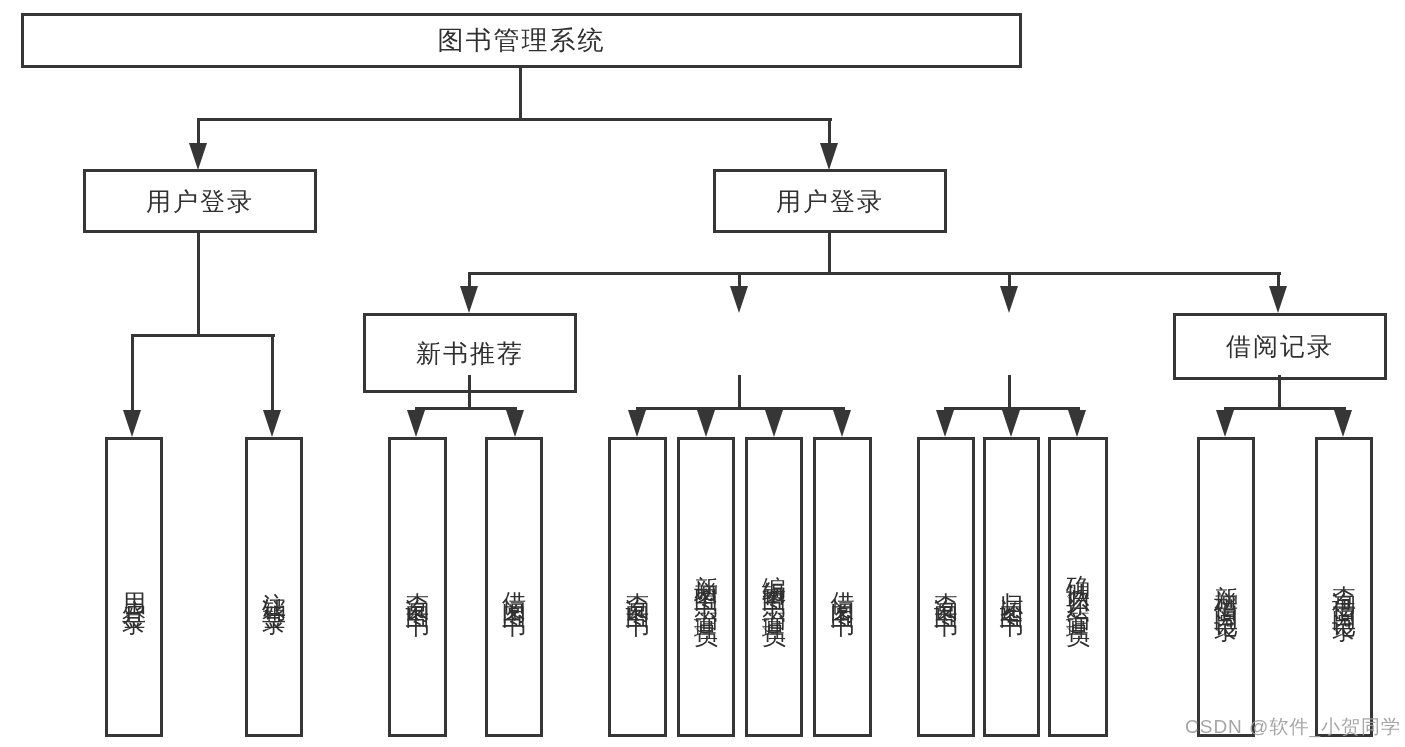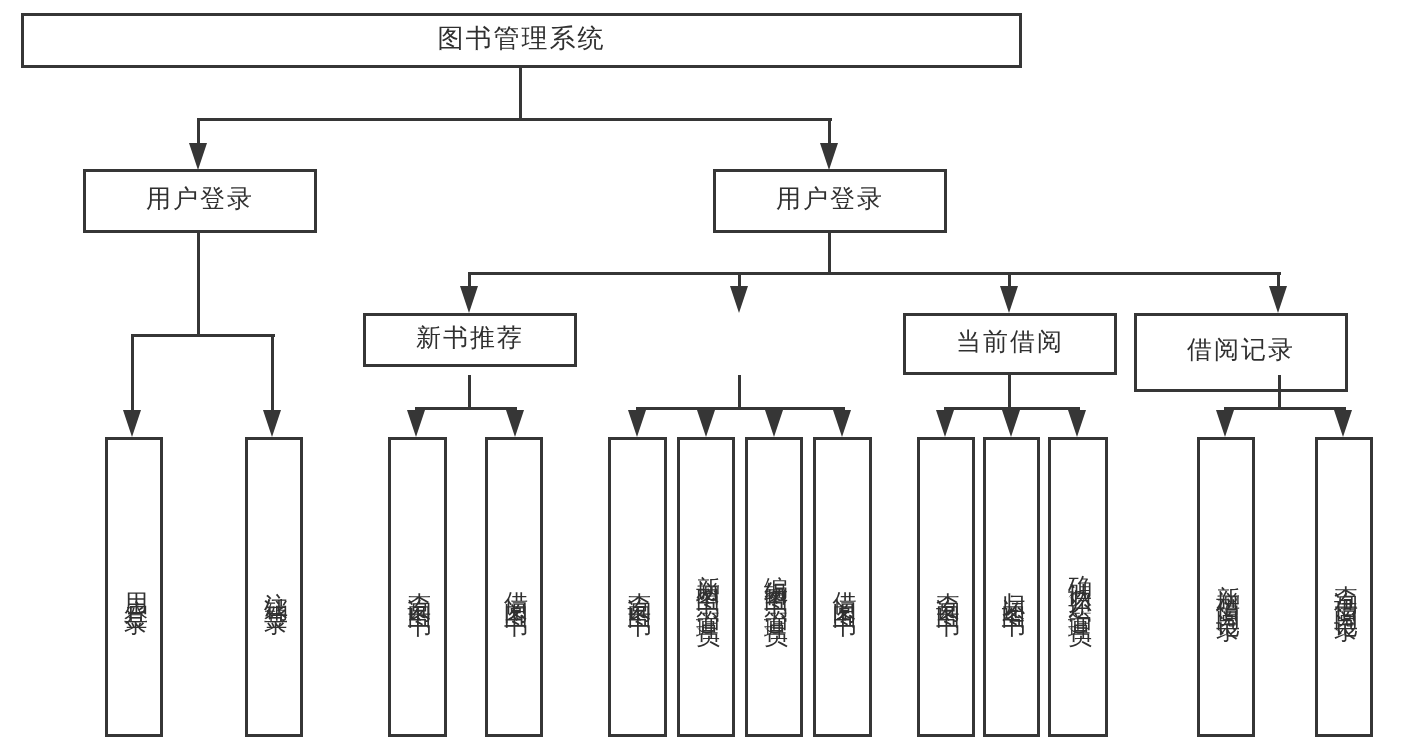--- a/index.html
+++ b/index.html
@@ -4,21 +4,21 @@
 <style>
   :root{
     --line:#363636;
     --text:#303030;
     --background:#ffffff;
     --watermark:#9e9e9e;
   }
   html,body{margin:0;padding:0;background:var(--background);}
   .stage{
     position:relative;width:1405px;height:747px;background:var(--background);
-    font-family:Liberation Mono, monospace;color:var(--text);
+    font-family:Liberation Sans, sans-serif;color:var(--text);
     overflow:hidden;
   }
   .box{
     position:absolute;box-sizing:border-box;border:3px solid var(--line);
     background:#ffffff;display:flex;align-items:center;justify-content:center;
     text-align:center;
   }
   .box span{display:block;line-height:1.15;}
   .root-box span{font-size:26px;letter-spacing:2px;}
   .h-node span{font-size:25px;letter-spacing:2px;}
@@ -71,27 +71,24 @@
   <div class="hl" style="left:468px;top:272px;width:813px;height:3px;"></div>
   <div class="vl" style="left:468px;top:272px;width:3px;height:16px;"></div>
   <div class="vl" style="left:738px;top:272px;width:3px;height:16px;"></div>
   <div class="vl" style="left:1008px;top:272px;width:3px;height:16px;"></div>
   <div class="vl" style="left:1277px;top:272px;width:3px;height:16px;"></div>
   <div class="arrow" style="left:460px;top:286px;"></div>
   <div class="arrow" style="left:730px;top:286px;"></div>
   <div class="arrow" style="left:1000px;top:286px;"></div>
   <div class="arrow" style="left:1269px;top:286px;"></div>
 
-  <div class="box h-node" style="left:363px;top:313px;width:214px;height:54px;">
+  <div class="box h-node" style="left:363px;top:313px;width:214px;height:80px;">
     <span>新书推荐</span>
   </div>
-  <div class="box h-node" style="left:903px;top:313px;width:214px;height:62px;">
-    <span>当前借阅</span>
-  </div>
-  <div class="box h-node" style="left:1134px;top:313px;width:214px;height:79px;">
+  <div class="box h-node" style="left:1173px;top:313px;width:214px;height:67px;">
     <span>借阅记录</span>
   </div>
 
   <div class="vl" style="left:468px;top:375px;width:3px;height:32px;"></div>
   <div class="hl" style="left:415px;top:407px;width:102px;height:3px;"></div>
   <div class="arrow" style="left:407px;top:410px;"></div>
   <div class="arrow" style="left:506px;top:410px;"></div>
 
   <div class="vl" style="left:738px;top:375px;width:3px;height:32px;"></div>
   <div class="hl" style="left:636px;top:407px;width:209px;height:3px;"></div>
@@ -148,14 +145,15 @@
     <span>确认归还（管理员）</span>
   </div>
 
   <div class="box leaf" style="left:1197px;top:437px;width:58px;height:300px;">
     <span>新增借阅记录</span>
   </div>
   <div class="box leaf" style="left:1315px;top:437px;width:58px;height:300px;">
     <span>查询借阅记录</span>
   </div>
 
+  <div class="watermark">CSDN @软件_小贺同学</div>
 
 </div>
 
 </body></html>

